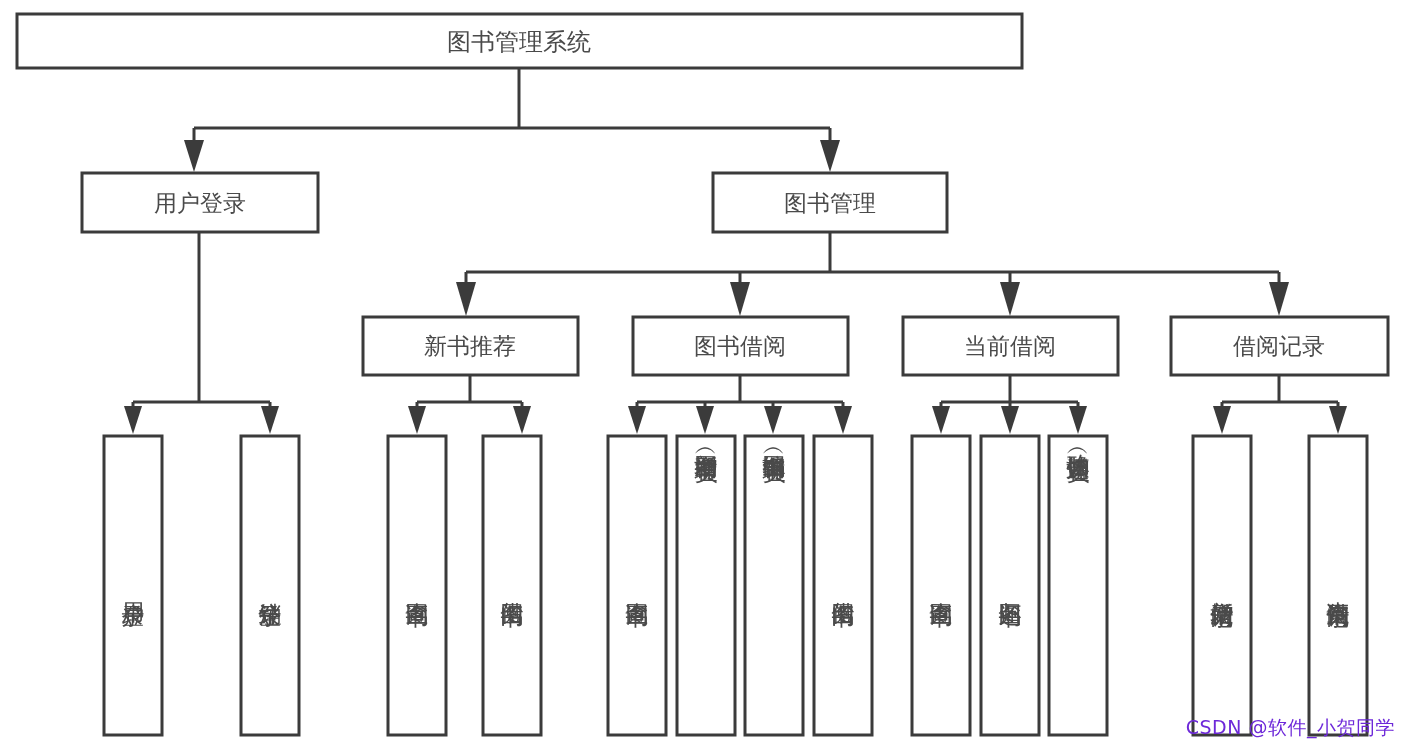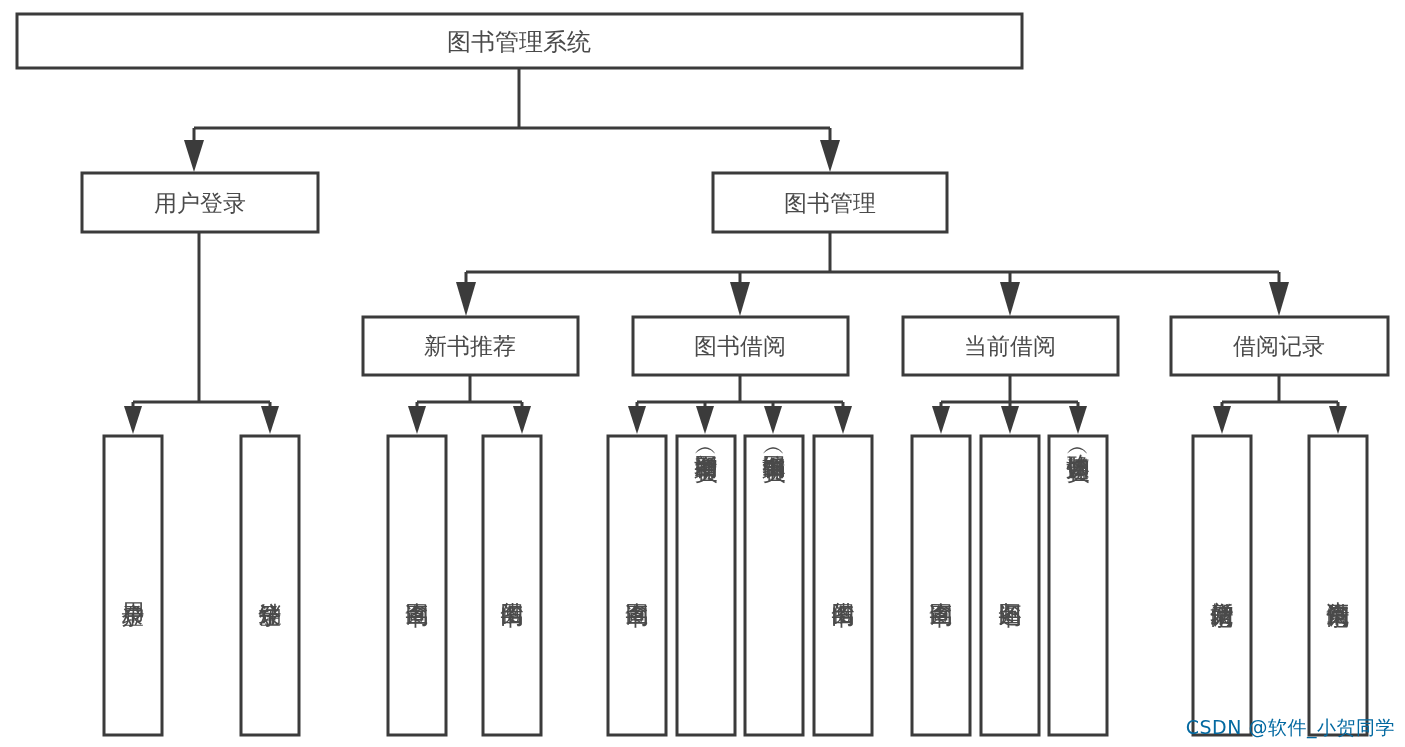--- a/index.html
+++ b/index.html
@@ -67,21 +67,21 @@
     color: #4a4a4a;
     white-space: nowrap;
     text-align: center;
   }
   .watermark {
     position: absolute;
     right: 10px;
     bottom: 6px;
     font-family: "DejaVu Sans", "Liberation Sans", sans-serif;
     font-size: 19px;
-    color: #0369a1;
+    color: #6d28d9;
     letter-spacing: 0.5px;
     white-space: nowrap;
     user-select: none;
   }
 </style>
 </head>
 <body>
 
 <div id="diagram-root">
 

